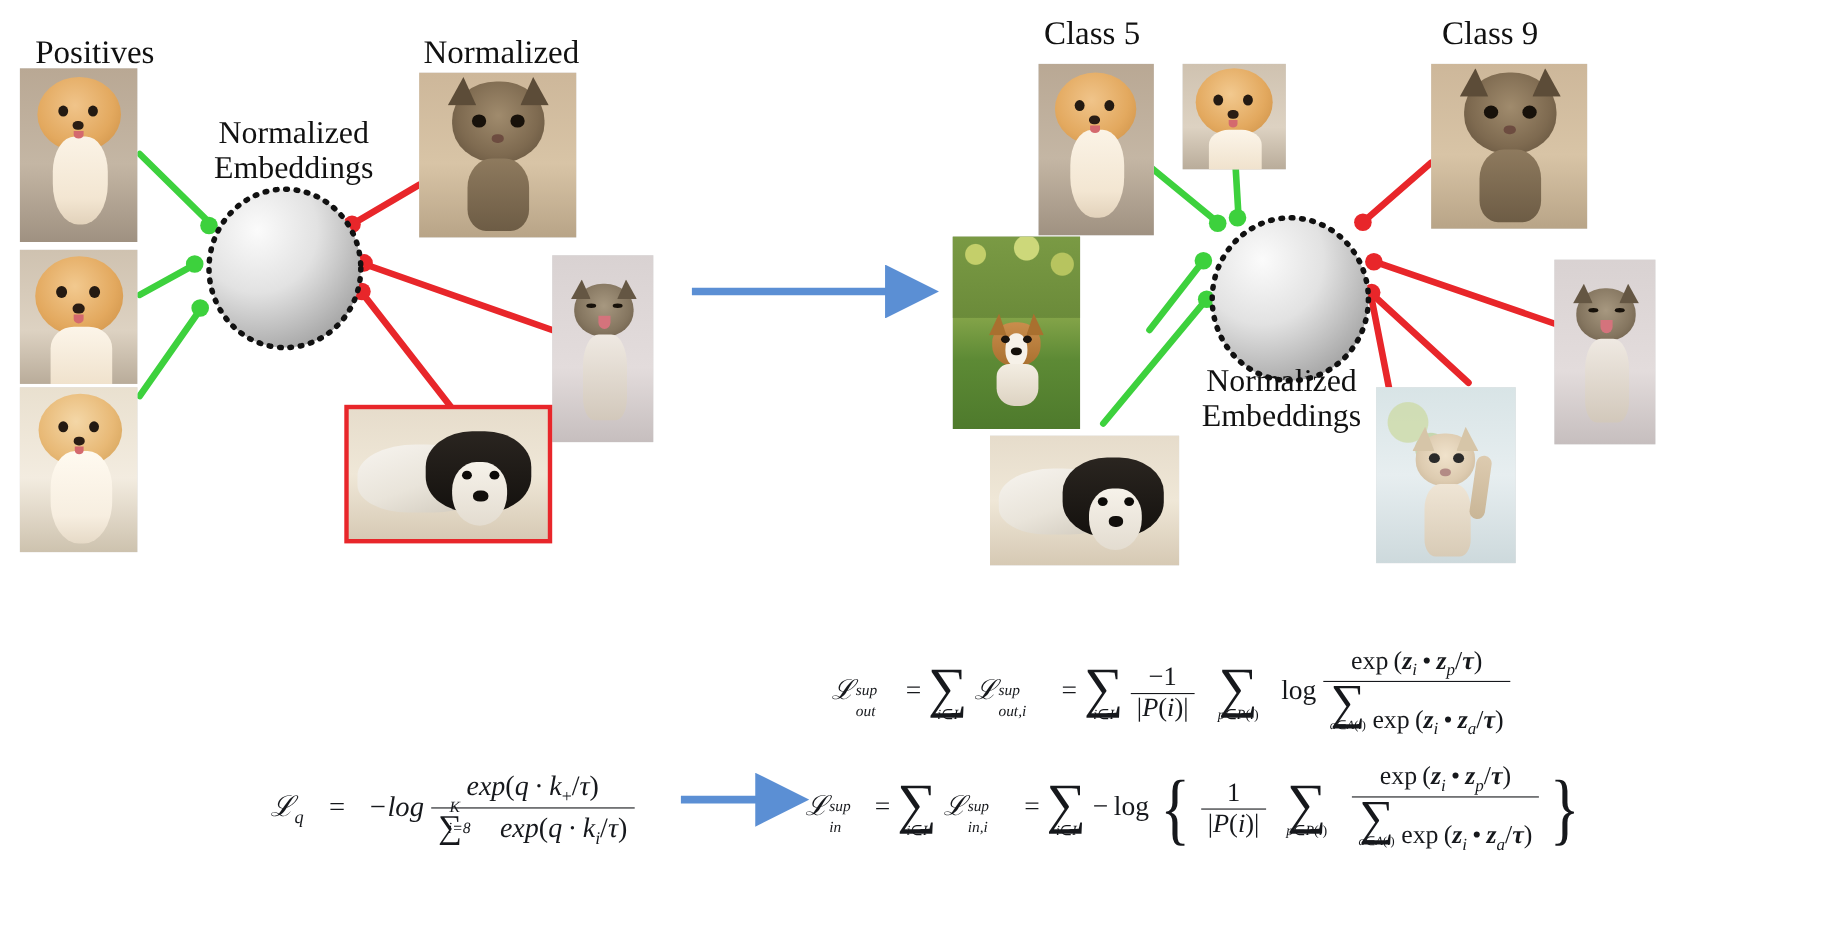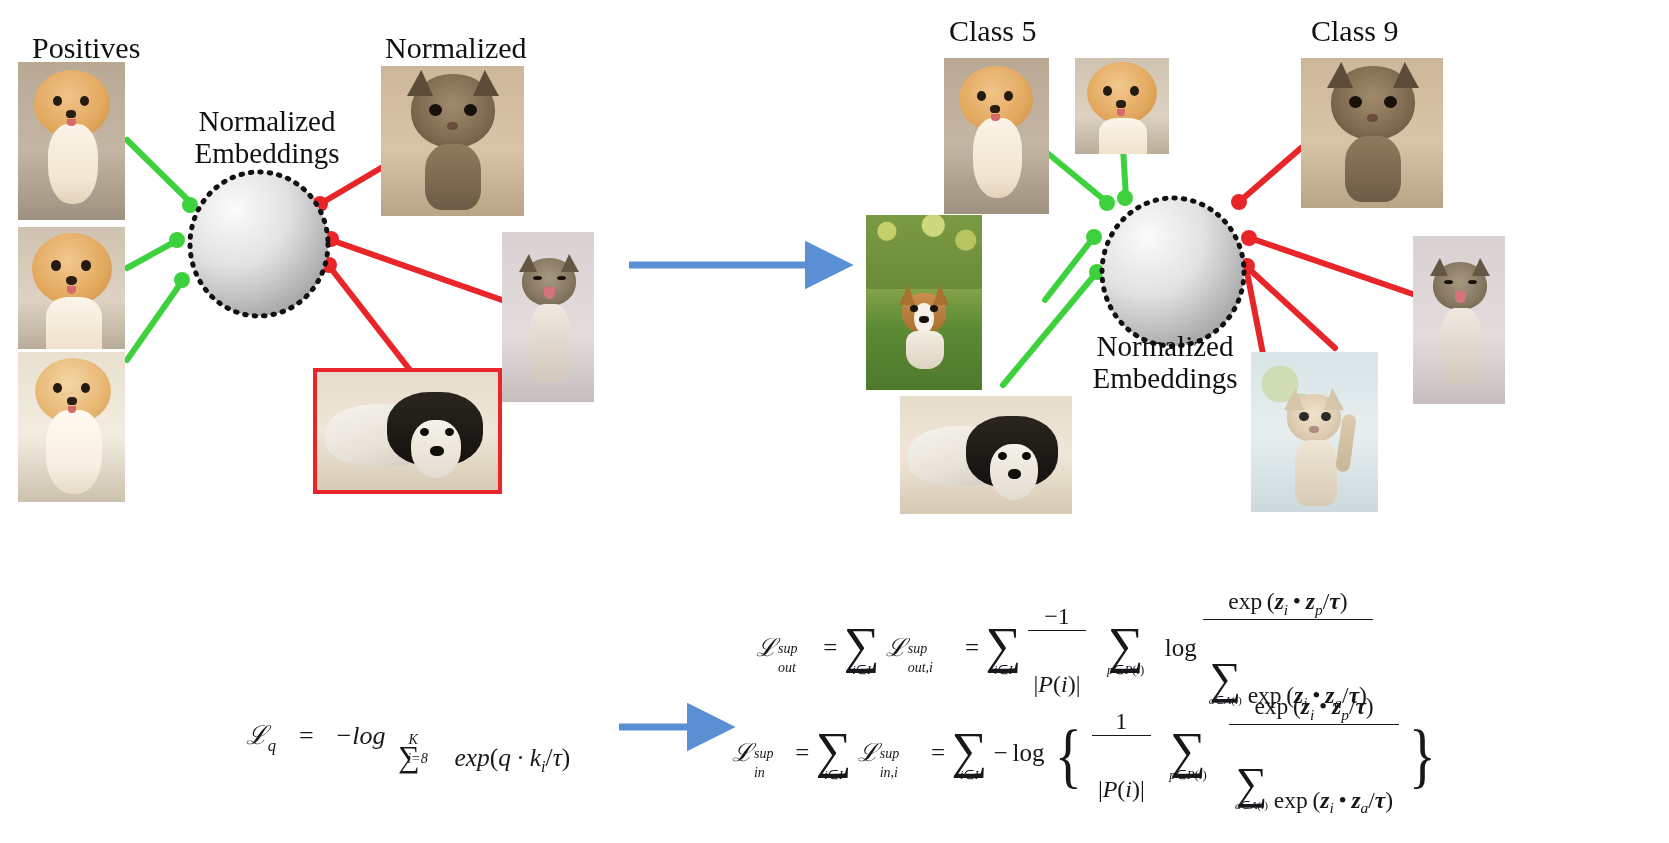--- a/index.html
+++ b/index.html
@@ -20,21 +20,21 @@
   svg.wires{position:absolute;left:0;top:0;width:1669px;height:843px;
             pointer-events:none;overflow:visible;}
 
   .formula{position:absolute;font-family:"Liberation Serif",serif;color:#16181c;
            white-space:nowrap;}
   .mi{font-style:italic;}
   .bz{font-weight:bold;font-style:italic;}
   .up{font-style:normal;}
   .frac{display:inline-block;vertical-align:middle;text-align:center;}
   .frac .num{display:block;padding:0 .25em;border-bottom:1.6px solid #16181c;}
-  .frac .den{display:block;padding:0 .25em;margin-top:40px;}
+  .frac .den{display:block;padding:0 .25em;}
   .bigop{display:inline-block;vertical-align:middle;text-align:center;
          line-height:.86;}
   .bigop .sg{display:block;font-size:2.05em;font-weight:300;}
   .bigop .sub{display:block;font-size:.52em;margin-top:-0.12em;}
   .brace{display:inline-block;vertical-align:middle;font-size:2.9em;
          font-weight:300;transform:scaleX(.78);}
   .sups{display:inline-block;vertical-align:baseline;position:relative;
         width:0;}
   .sups i{position:absolute;font-size:.56em;font-style:italic;left:.08em;}
   .sups i.t{top:-1.05em;}
@@ -317,20 +317,21 @@
     </span>
   </div>
 
   <div class="formula" style="left:246px;top:700px;font-size:26px;">
     <span class="mi">ℒ</span><sub style="font-size:.64em;font-style:italic;">q</sub>
     <span style="display:inline-block;width:10px;"></span>
     <span class="up">=</span>
     <span style="display:inline-block;width:8px;"></span>
     <span class="mi">−log</span>
     <span class="frac" style="font-size:.98em;">
+      <span class="num"><span class="mi">exp</span>(<span class="mi">q</span> · <span class="mi">k</span><sub style="font-size:.64em;">+</sub>/<span class="mi">τ</span>)</span>
       <span class="den">
         <span style="display:inline-block;position:relative;vertical-align:-.05em;">
           <span style="font-size:1.18em;">∑</span><span style="position:absolute;left:.72em;top:-.62em;font-size:.56em;font-style:italic;">K</span><span style="position:absolute;left:.62em;top:.72em;font-size:.56em;font-style:italic;">i=8</span>
         </span>
         <span style="display:inline-block;width:22px;"></span>
         <span class="mi">exp</span>(<span class="mi">q</span> · <span class="mi">k</span><sub style="font-size:.64em;font-style:italic;">i</sub>/<span class="mi">τ</span>)
       </span>
     </span>
   </div>
 

